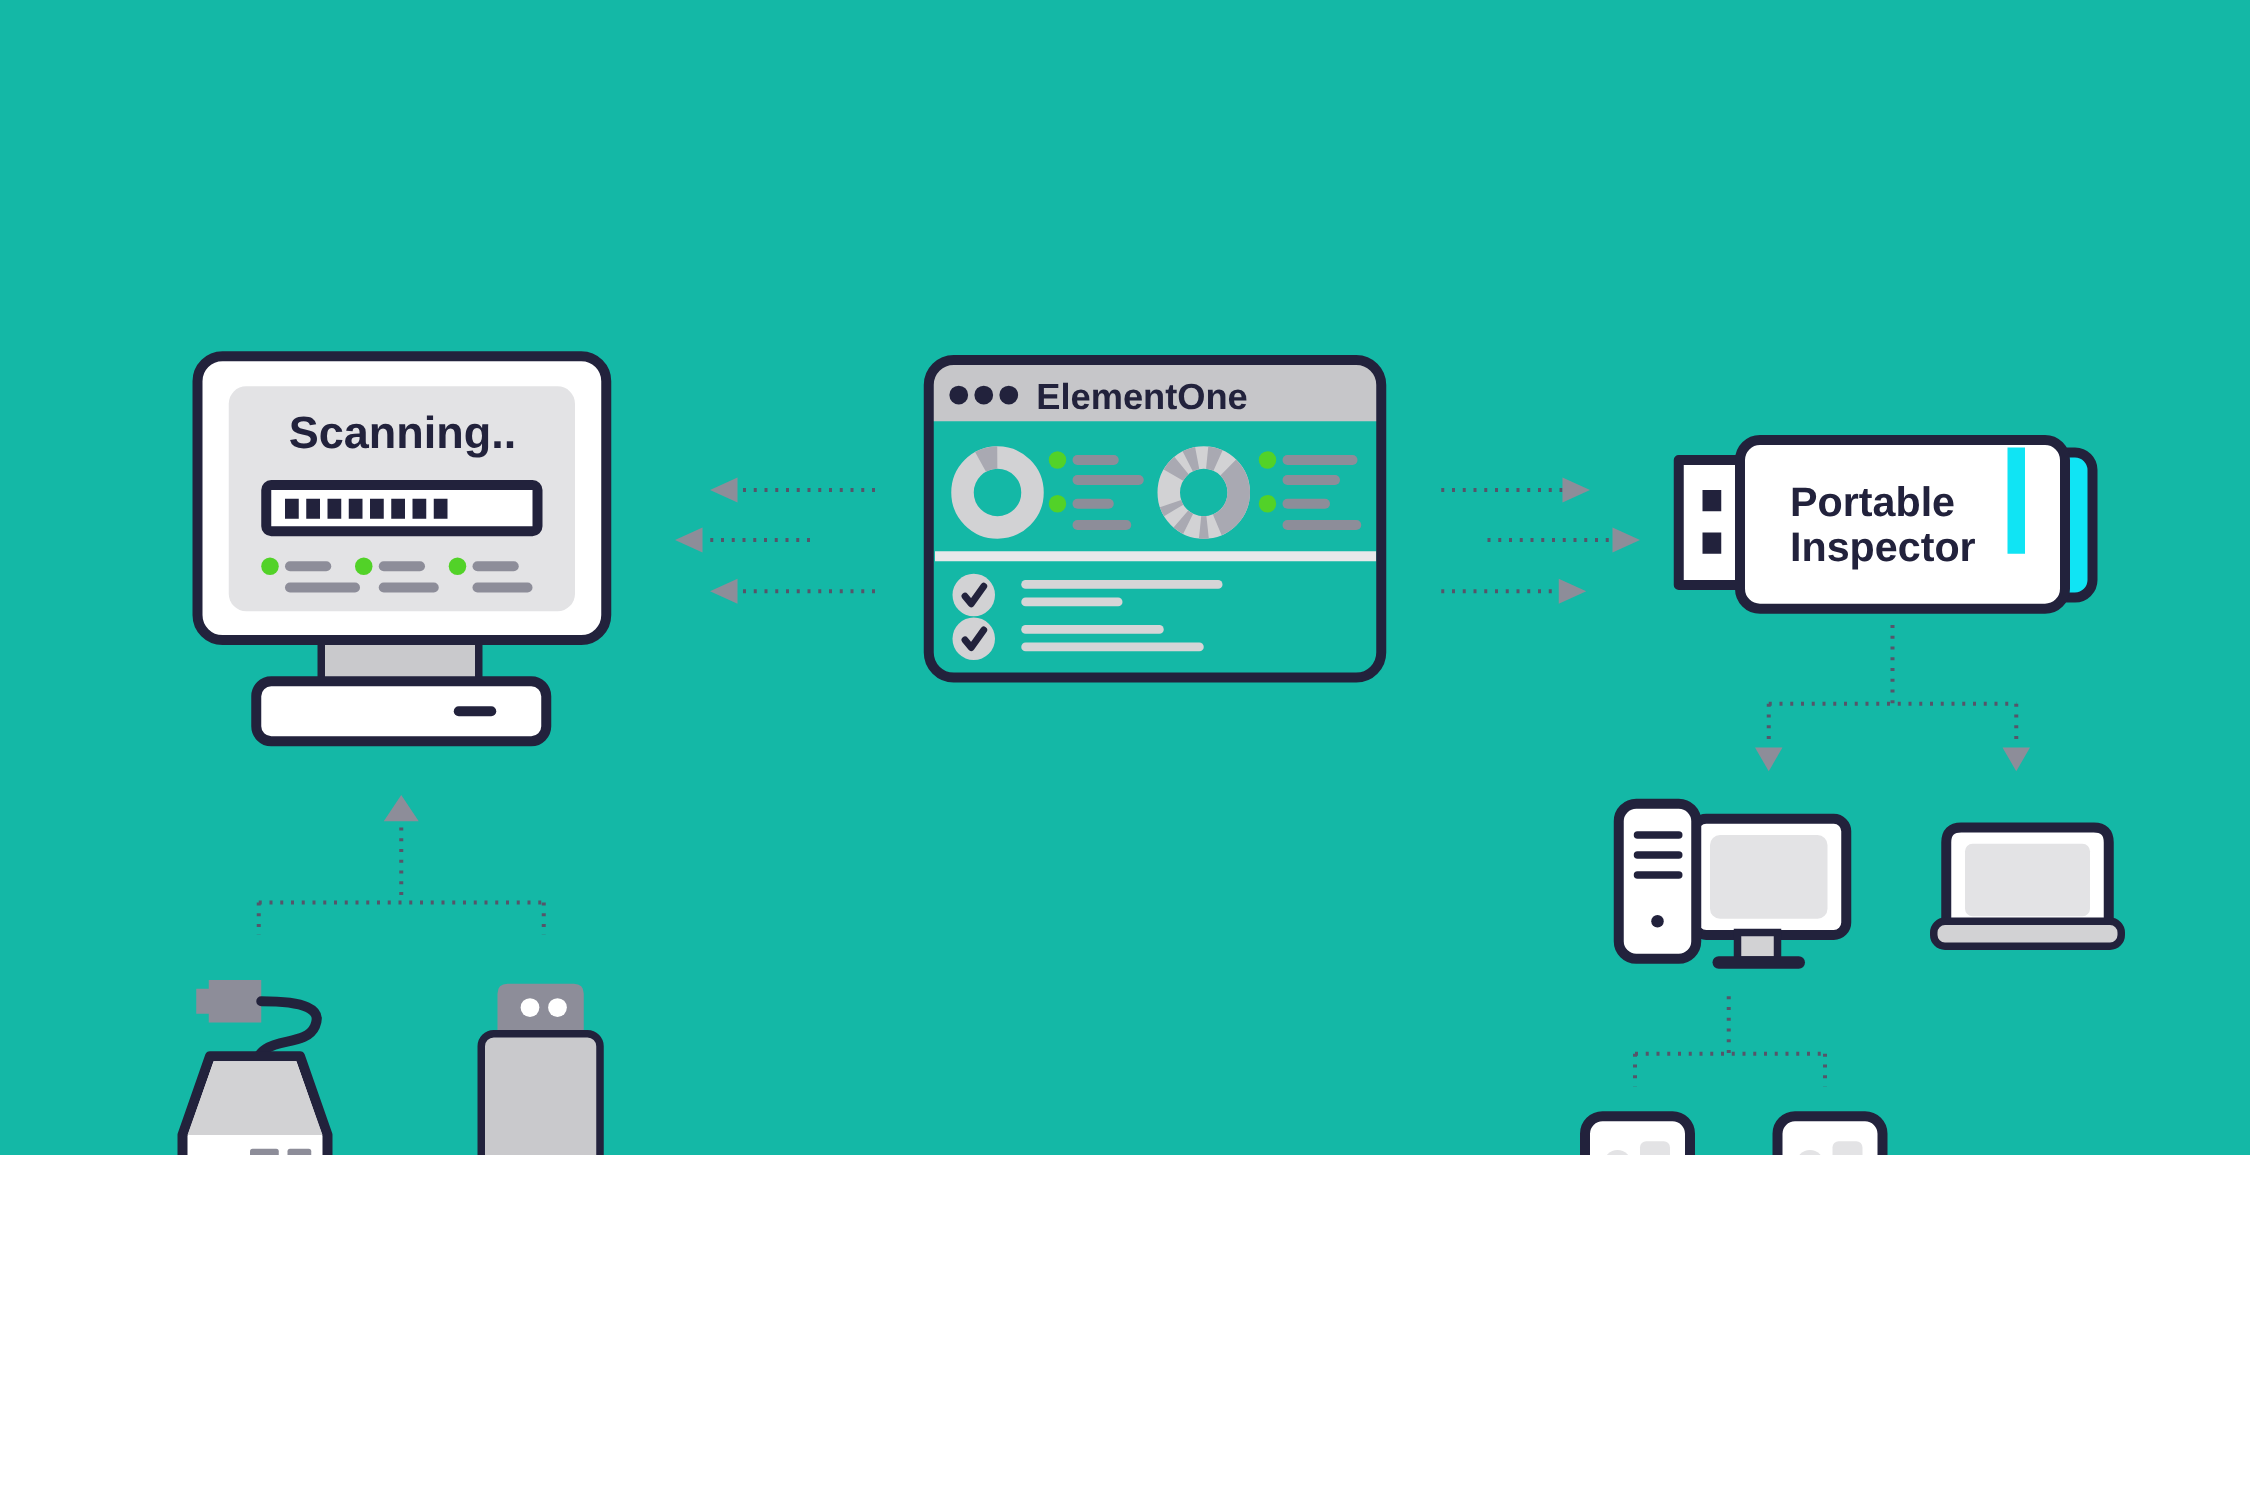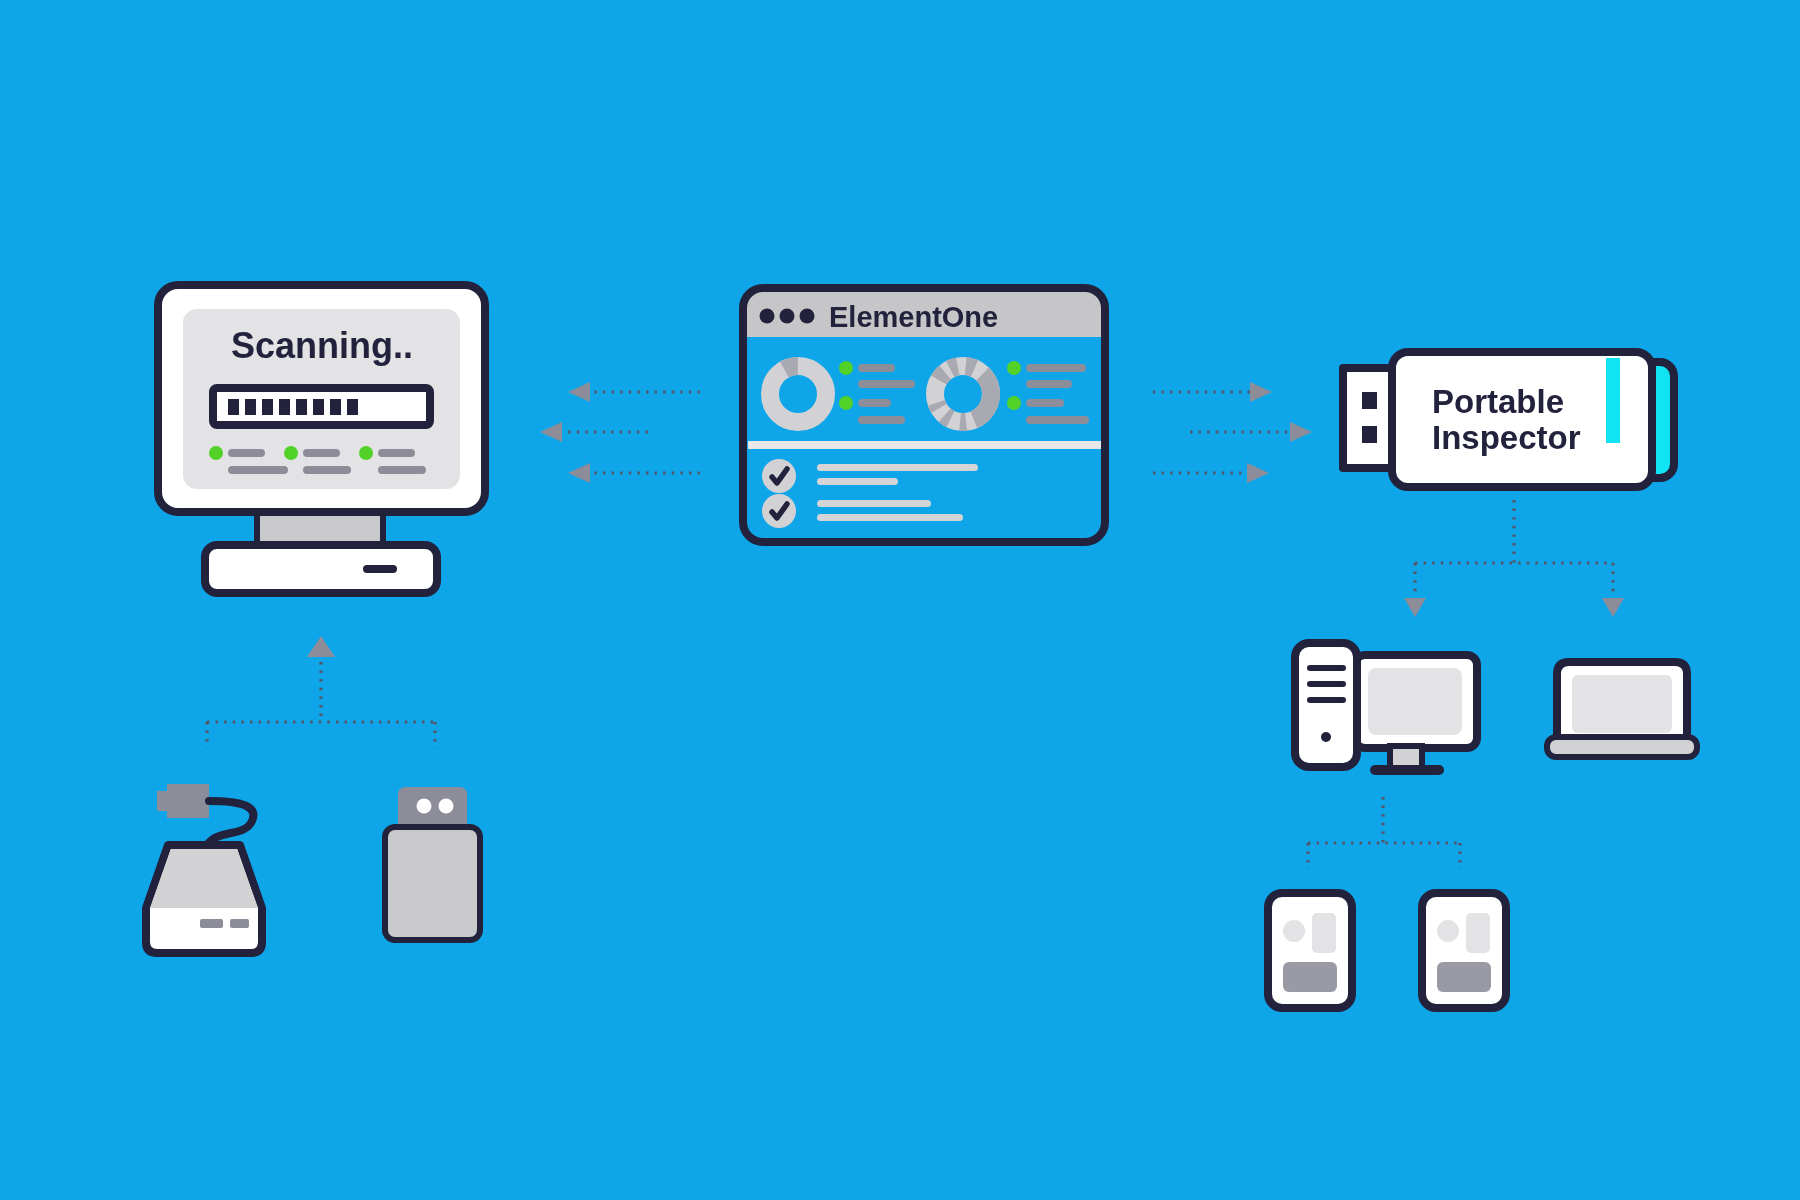--- a/index.html
+++ b/index.html
@@ -1,16 +1,16 @@
 <!DOCTYPE html>
 <html><head>
 <meta charset="utf-8">
 <style>
   html,body{margin:0;padding:0;background:#ffffff;}
-  .canvas{position:relative;width:1800px;height:1200px;background:#0ea5e9;overflow:hidden;}
+  .canvas{position:relative;width:1800px;height:924px;background:#14b8a6;overflow:hidden;}
   svg{position:absolute;inset:0;display:block;}
   text{font-family:"Liberation Sans",sans-serif;font-weight:bold;fill:#22223c;}
   .dots{stroke:#55556a;stroke-width:3.2;stroke-dasharray:2.4 6.2;fill:none;stroke-linecap:butt;}
   .outline{stroke:#22223c;stroke-width:8;fill:#ffffff;stroke-linejoin:round;}
   .outline-thin{stroke:#22223c;stroke-width:6;stroke-linejoin:round;}
   .grayline{fill:#8d8d99;}
   .softline{fill:#d5d5d7;}
 </style>
 </head>
 <body>

